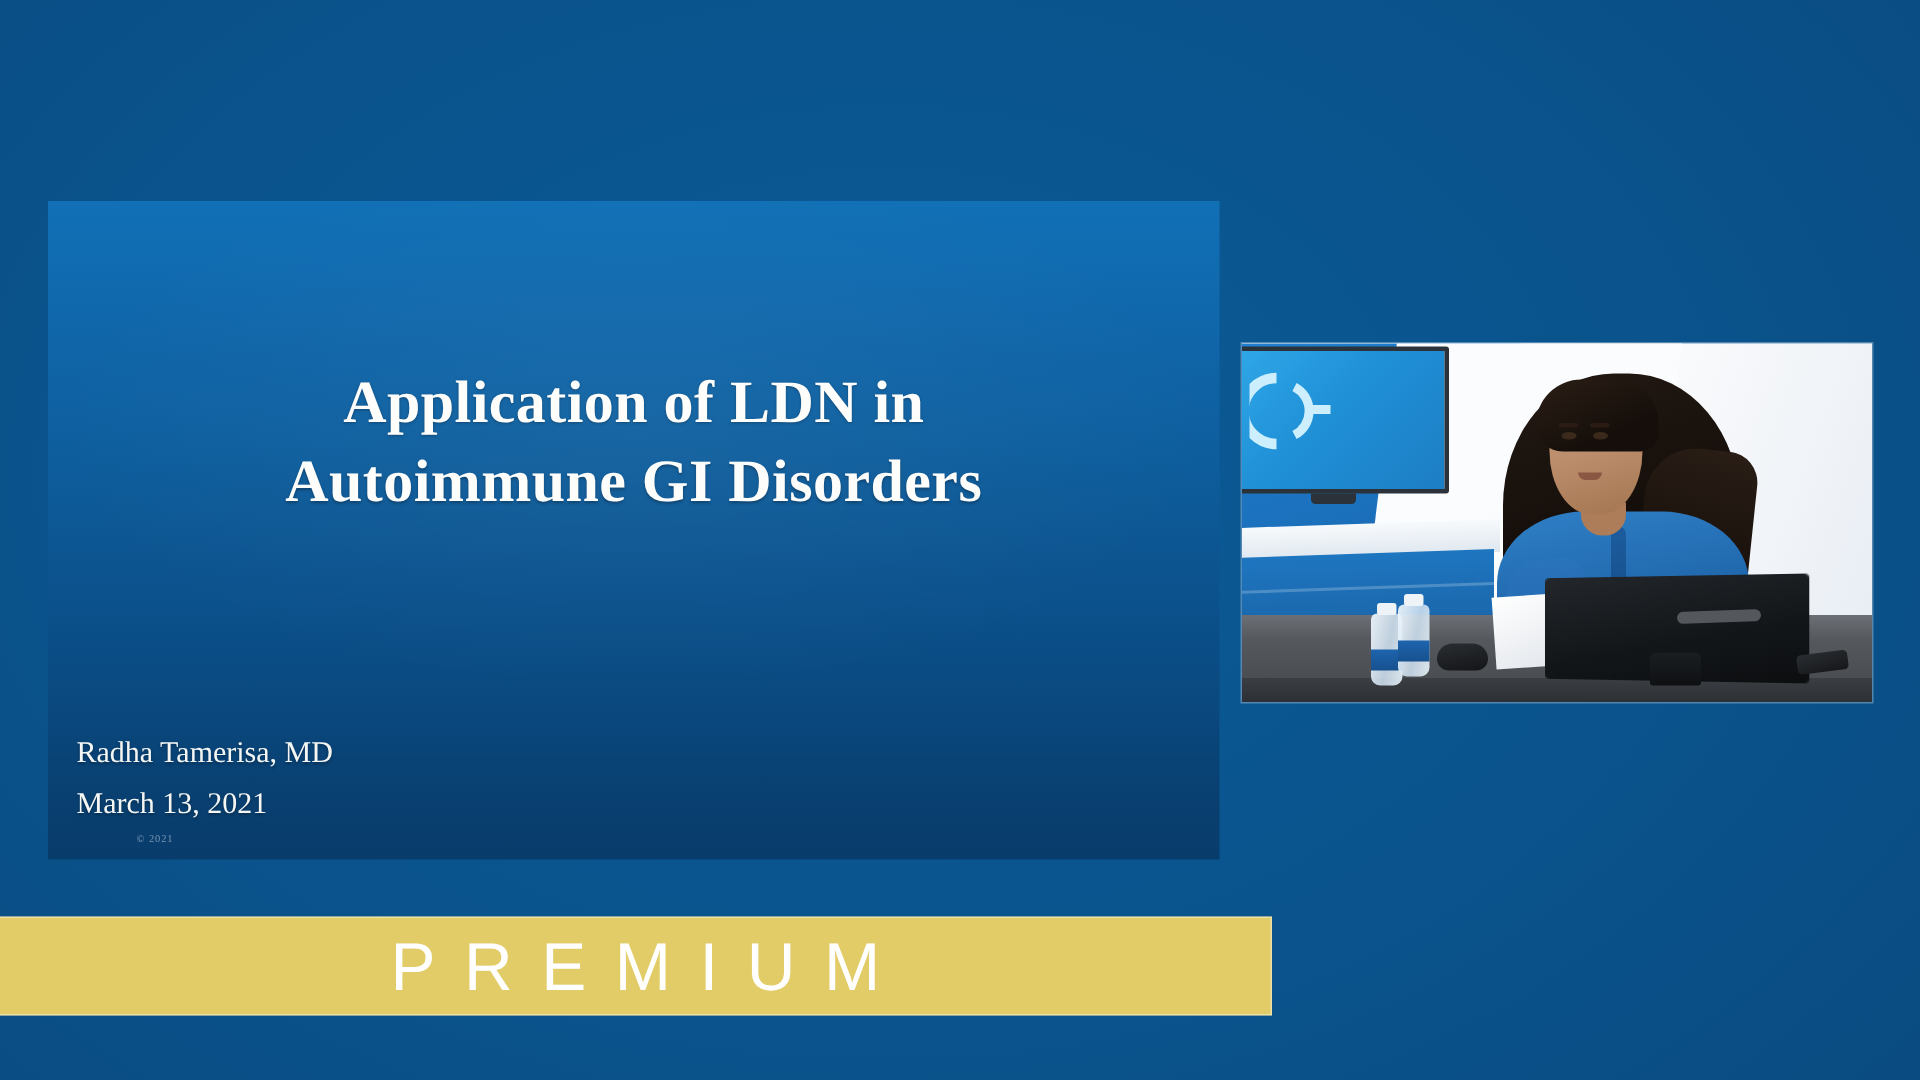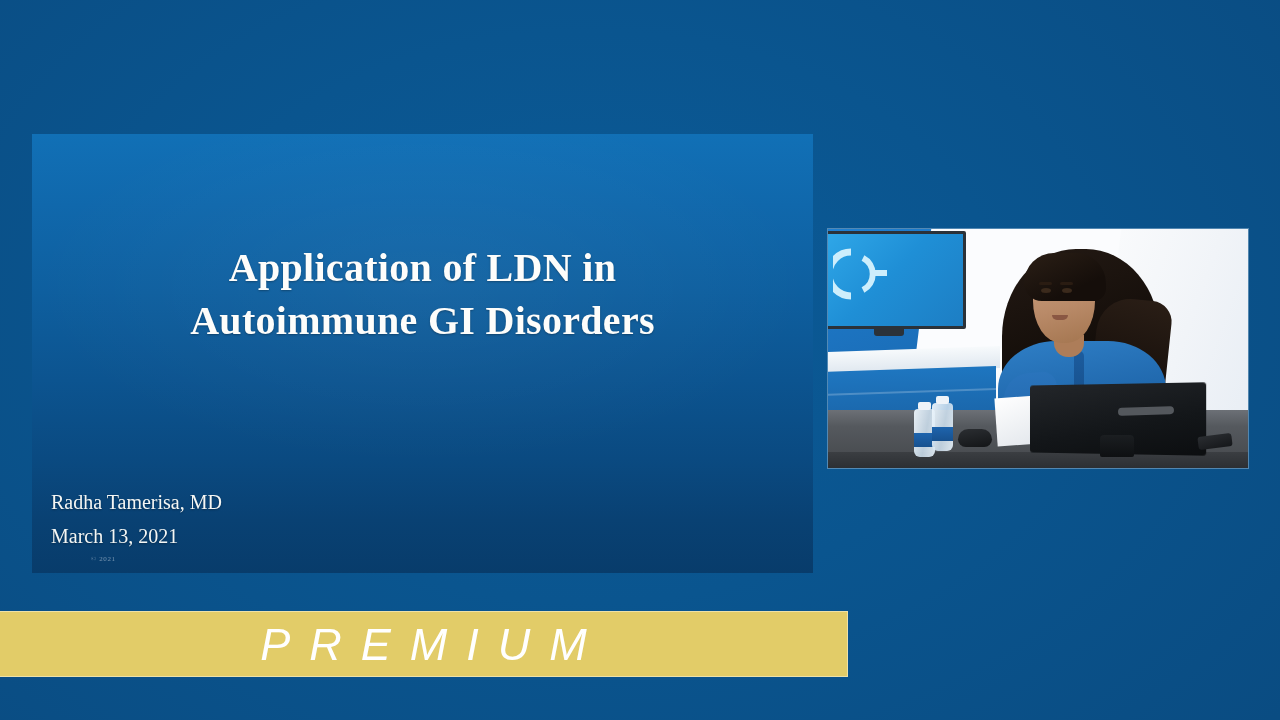--- a/index.html
+++ b/index.html
@@ -338,21 +338,20 @@
     justify-content: center;
   }
   .premium-text {
     font-family: "Liberation Sans", sans-serif;
     font-size: 45px;
     font-weight: 300;
     letter-spacing: 19px;
     text-indent: 19px;
     color: #ffffff;
     line-height: 1;
-    font-style: italic;
   }
 </style>
 </head>
 <body>
 
 <div id="viewer">
 
   <div class="slide">
 
     <div class="slide-title">

